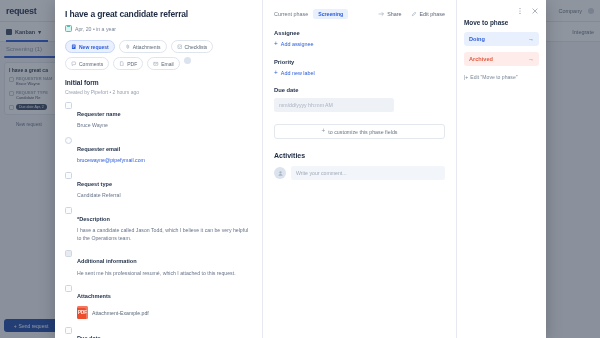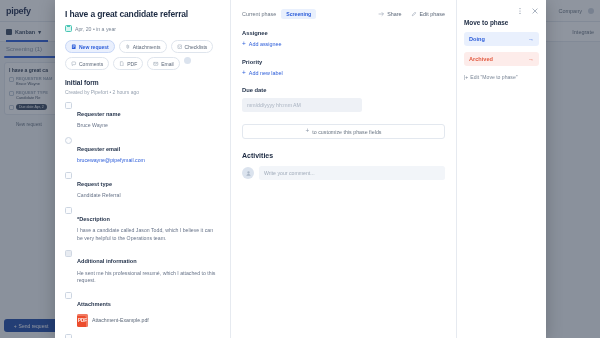--- a/index.html
+++ b/index.html
@@ -66,21 +66,21 @@
 
   
   .modal {
     position: absolute; left: 55px; top: 0; width: 491px; height: 338px;
     background: #fff; display: flex;
     box-shadow: 0 2px 16px rgba(0,0,0,0.22);
   }
 
   
   .col-left {
-    width: 176px; flex: none; border-right: 1px solid #e6eaf0;
+    width: 208px; flex: none; border-right: 1px solid #e6eaf0;
     padding: 9px 10px 0 10px; overflow: hidden; position: relative;
   }
   .card-title { font-size: 8.5px; font-weight: bold; color: #1c2a42; letter-spacing: -0.15px; }
   .date-row { display: flex; align-items: center; gap: 3px; margin-top: 6px; }
   .cal-ico {
     width: 7px; height: 7px; border: 1px solid #49c6b5; border-radius: 1.5px;
     background: #d9f5f1; position: relative; flex: none;
   }
   .cal-ico::before { content:""; position:absolute; top:-0.5px; left:1px; right:1px; height:1.5px; background:#49c6b5; }
   .date-txt { font-size: 5.2px; color: #7a8696; }
@@ -185,21 +185,21 @@
   .phase-btn .arr { margin-left: auto; font-size: 6px; }
   .pb-doing { background: #e9f0fd; color: #2b5cd9; }
   .pb-arch { background: #fdecea; color: #e2593f; }
   .edit-move { margin-top: 8px; font-size: 5.1px; color: #7a8696; display: flex; align-items: center; gap: 2px; }
 </style>
 </head>
 <body>
 
 <div class="bg-app">
   <div class="bg-topbar">
-    <div class="bg-logo">pipefy</div>
+    <div class="bg-logo">request</div>
     <div class="bg-topbar-right">
       <span class="bg-topright-txt">Company</span>
       <span class="bg-dot"></span>
     </div>
   </div>
   <div class="bg-subbar">
     <div class="bg-kanban">
       <span class="kb-sq"></span>
       <span>Kanban</span>
       <span>▾</span>

